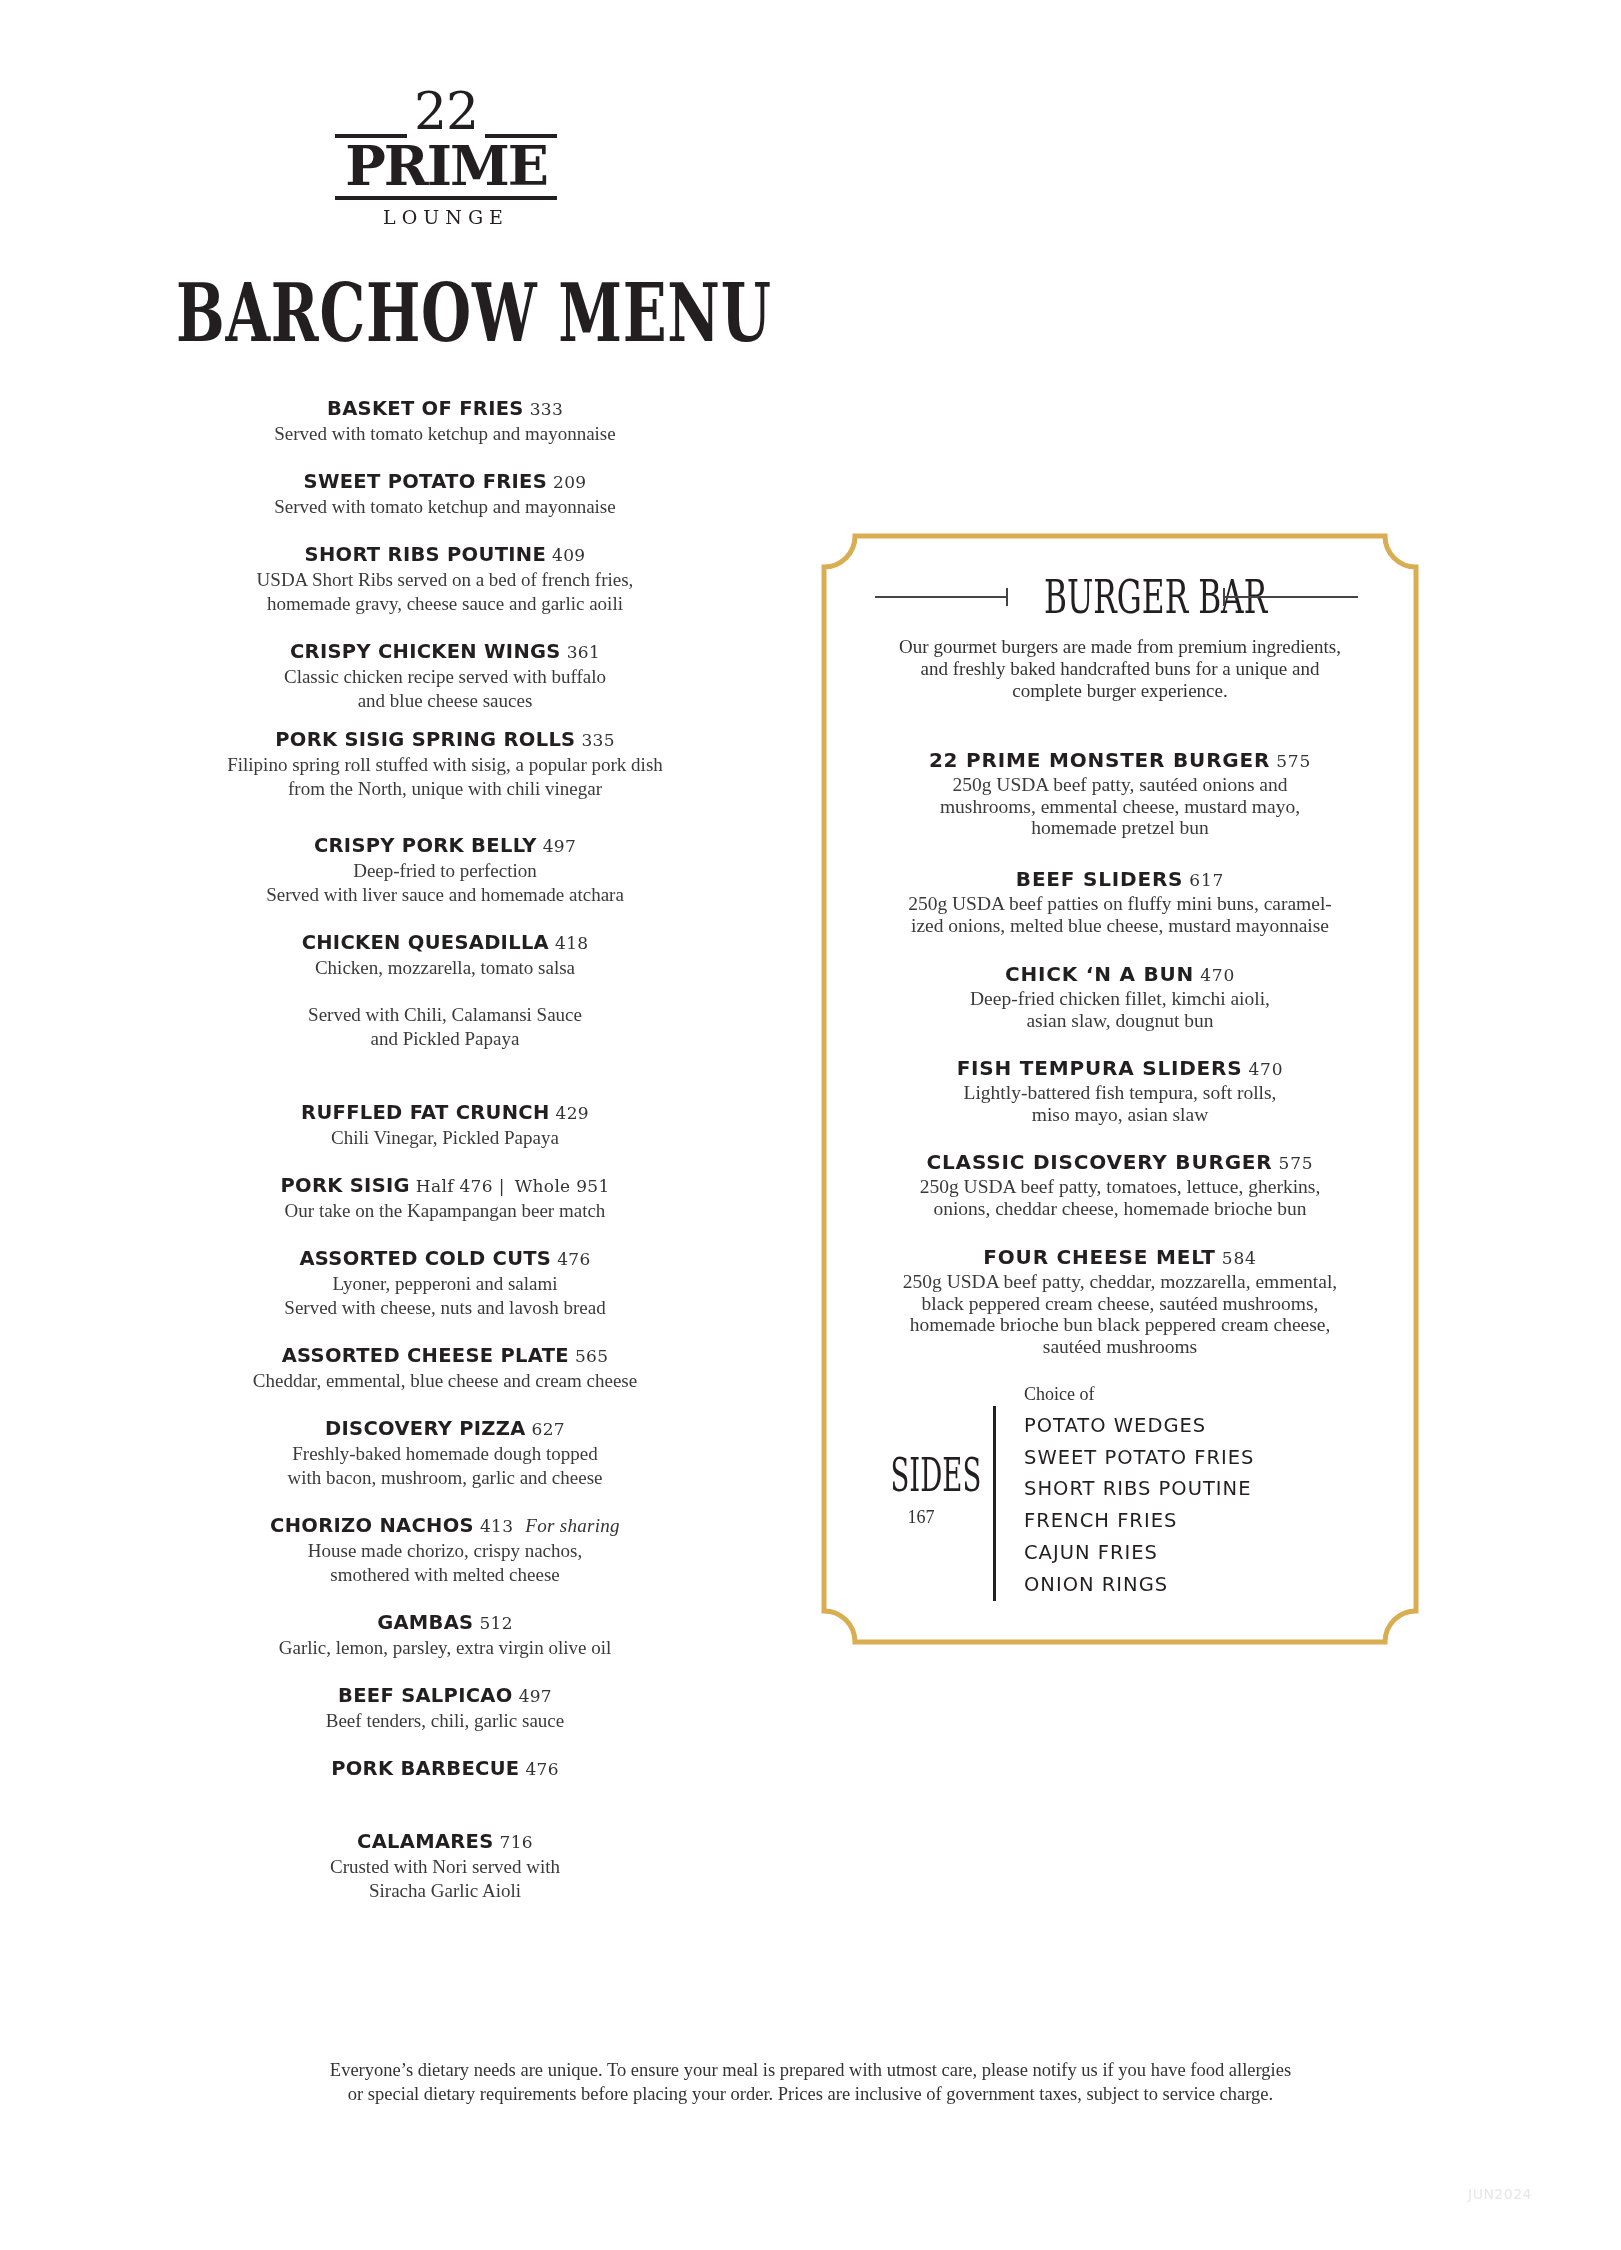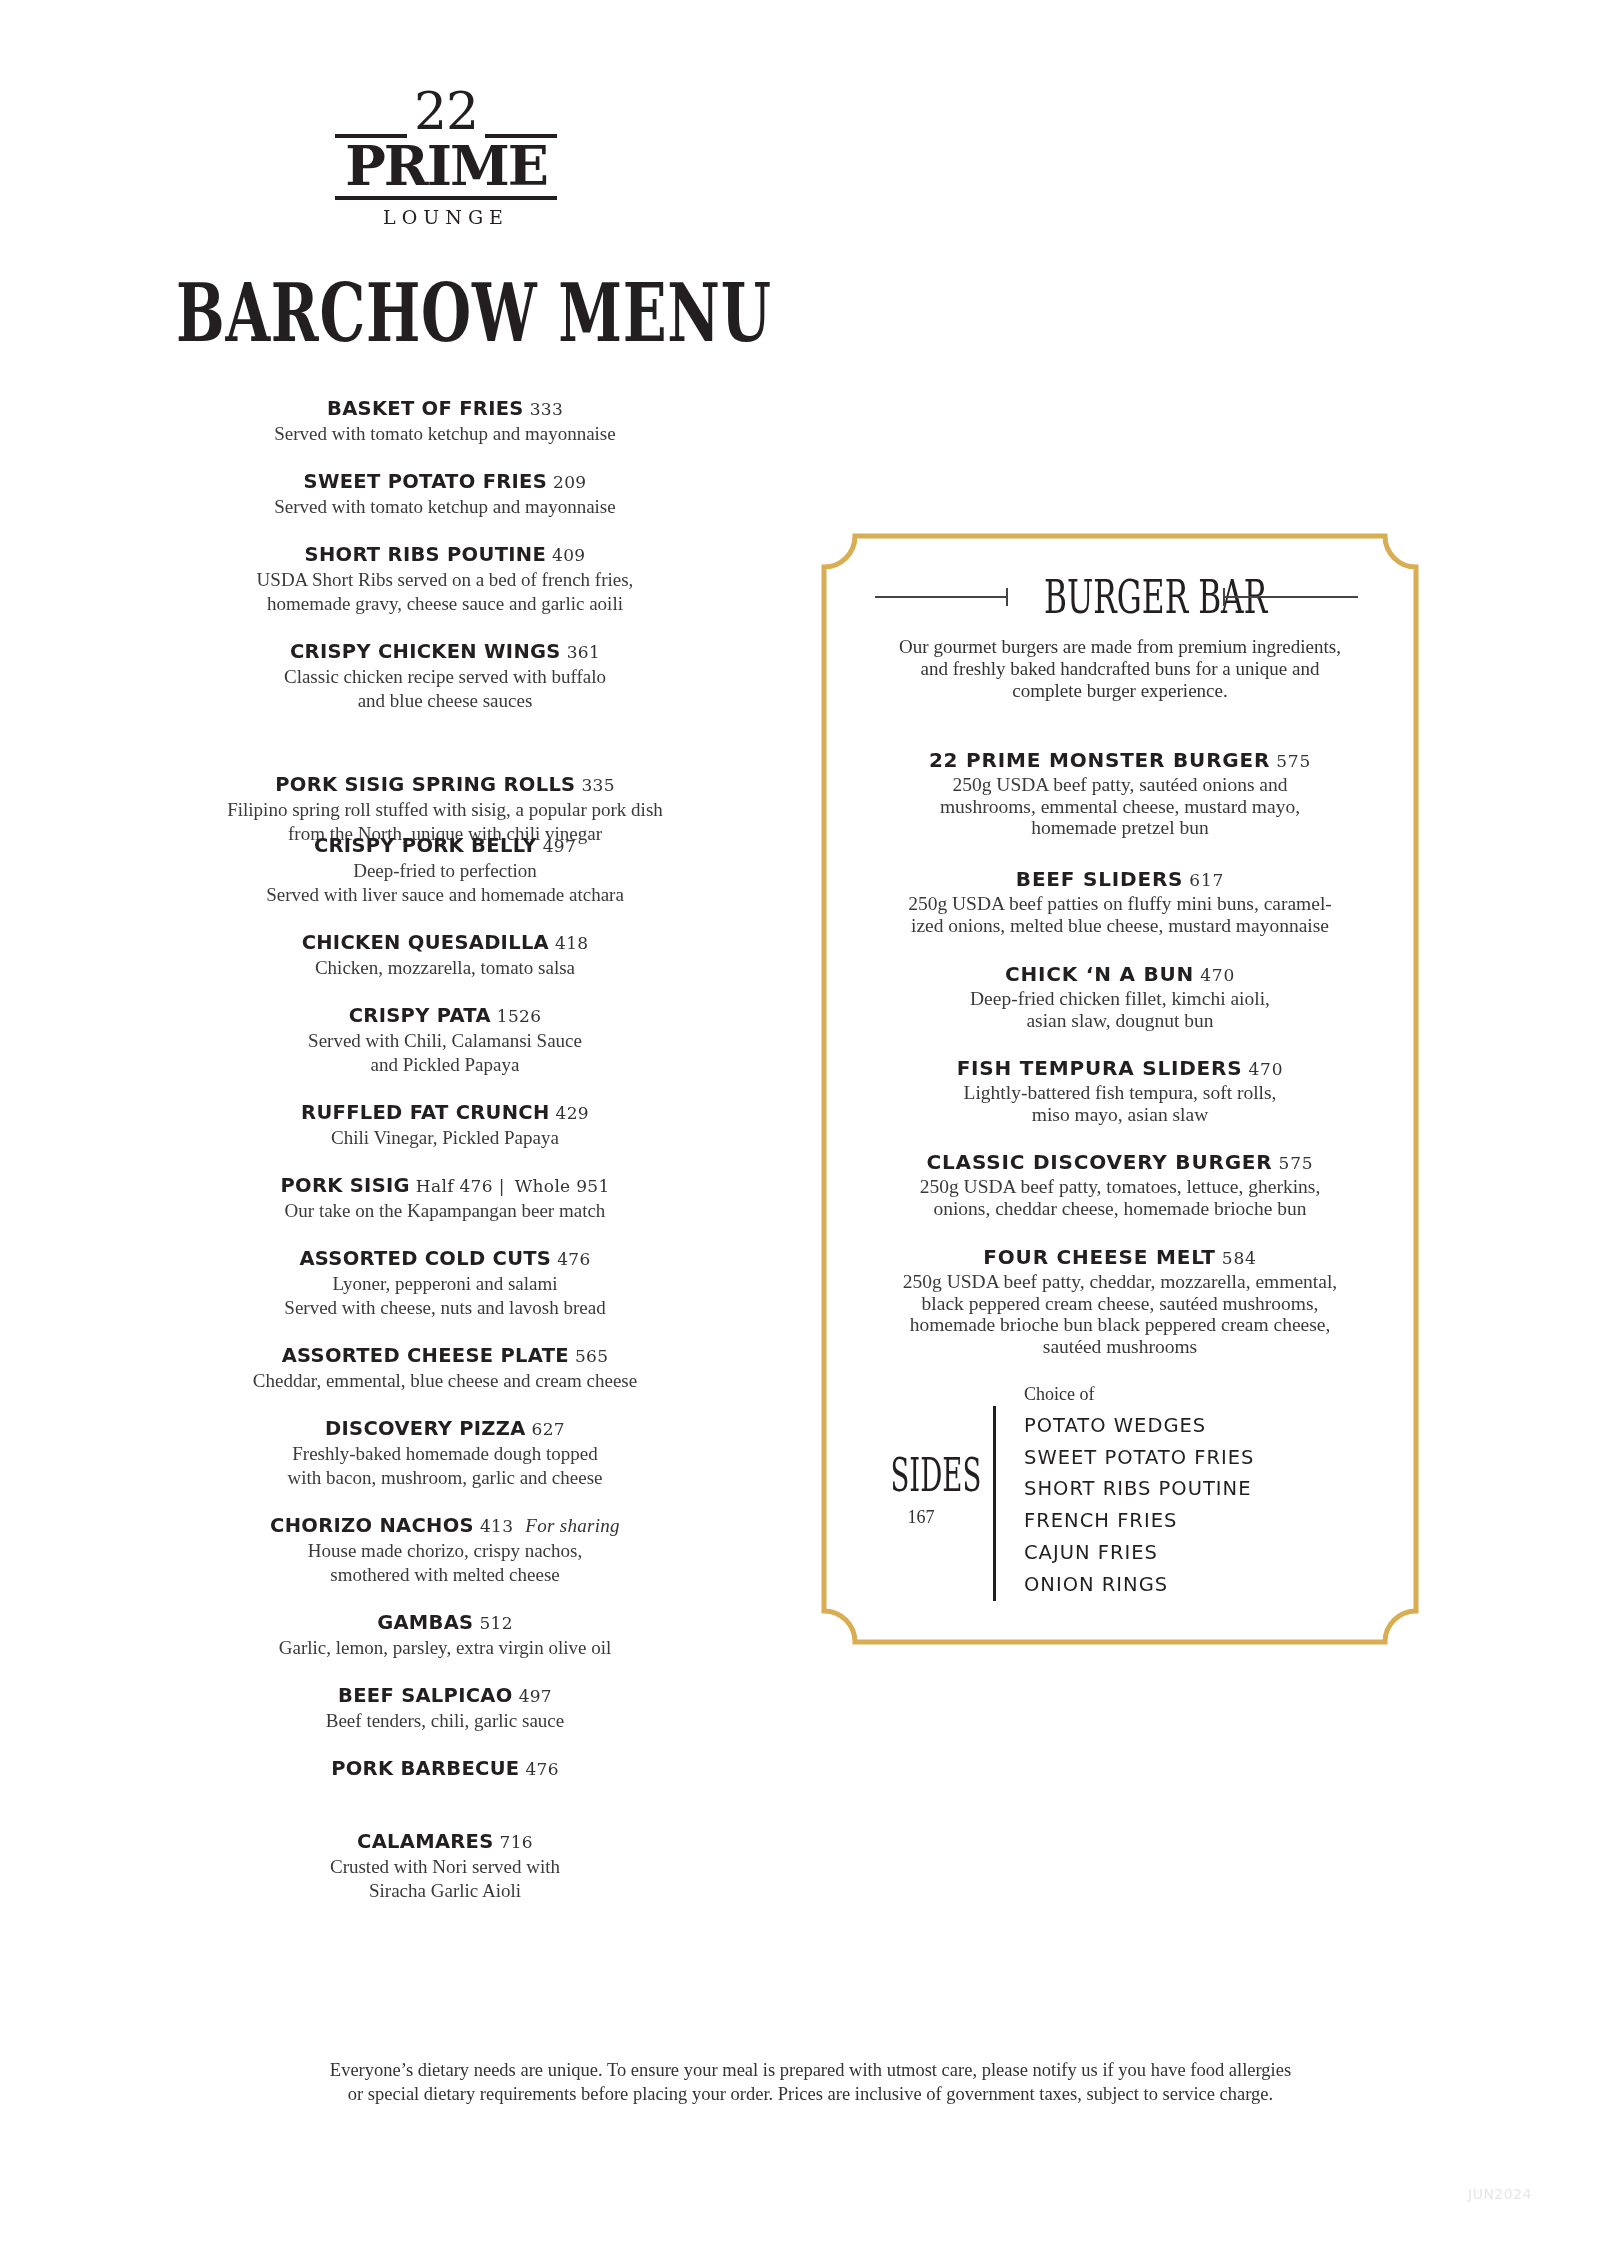--- a/index.html
+++ b/index.html
@@ -76,36 +76,35 @@
   <div class="item" style="top:542px">
     <div class="item-head"><span class="name">SHORT RIBS POUTINE</span><span class="price">409</span></div>
     <div class="item-desc">USDA Short Ribs served on a bed of french fries,</div>
     <div class="item-desc">homemade gravy, cheese sauce and garlic aoili</div>
   </div>
   <div class="item" style="top:639px">
     <div class="item-head"><span class="name">CRISPY CHICKEN WINGS</span><span class="price">361</span></div>
     <div class="item-desc">Classic chicken recipe served with buffalo</div>
     <div class="item-desc">and blue cheese sauces</div>
   </div>
-  <div class="item" style="top:772px">
+  <div class="item" style="top:727px">
     <div class="item-head"><span class="name">PORK SISIG SPRING ROLLS</span><span class="price">335</span></div>
     <div class="item-desc">Filipino spring roll stuffed with sisig, a popular pork dish</div>
     <div class="item-desc">from the North, unique with chili vinegar</div>
   </div>
   <div class="item" style="top:833px">
     <div class="item-head"><span class="name">CRISPY PORK BELLY</span><span class="price">497</span></div>
     <div class="item-desc">Deep-fried to perfection</div>
     <div class="item-desc">Served with liver sauce and homemade atchara</div>
   </div>
   <div class="item" style="top:930px">
     <div class="item-head"><span class="name">CHICKEN QUESADILLA</span><span class="price">418</span></div>
     <div class="item-desc">Chicken, mozzarella, tomato salsa</div>
   </div>
   <div class="item" style="top:1003px">
-    <div class="item-head"><span class="name">CRISPY PATA</span><span class="price">1526</span></div>
     <div class="item-desc">Served with Chili, Calamansi Sauce</div>
     <div class="item-desc">and Pickled Papaya</div>
   </div>
   <div class="item" style="top:1100px">
     <div class="item-head"><span class="name">RUFFLED FAT CRUNCH</span><span class="price">429</span></div>
     <div class="item-desc">Chili Vinegar, Pickled Papaya</div>
   </div>
   <div class="item" style="top:1173px">
     <div class="item-head"><span class="name">PORK SISIG</span><span class="price">Half 476</span><span class="sep">|</span><span class="price" style="margin-left:4px">Whole 951</span></div>
     <div class="item-desc">Our take on the Kapampangan beer match</div>

